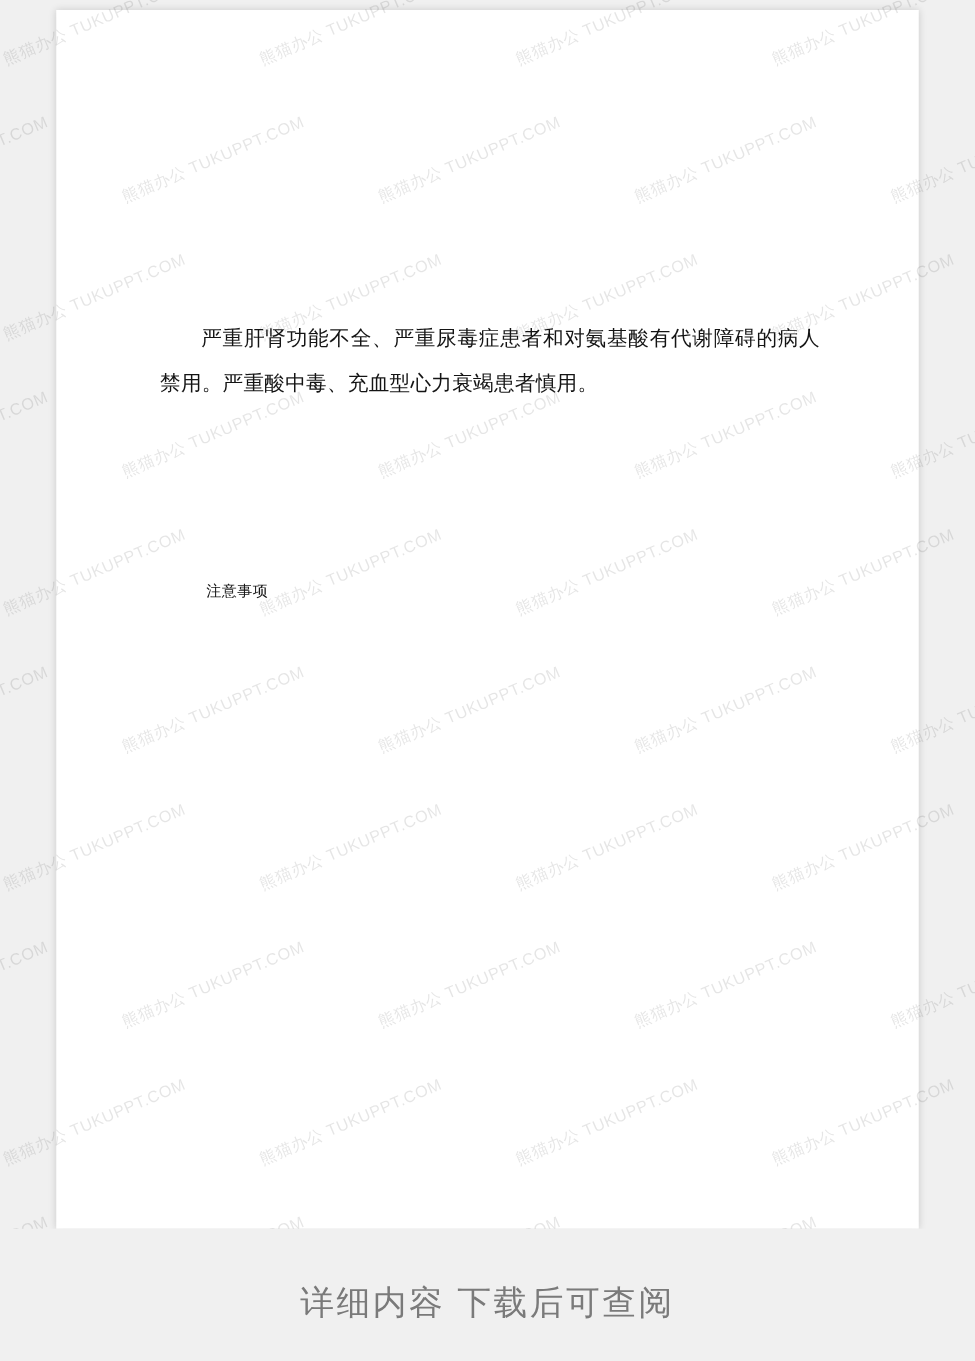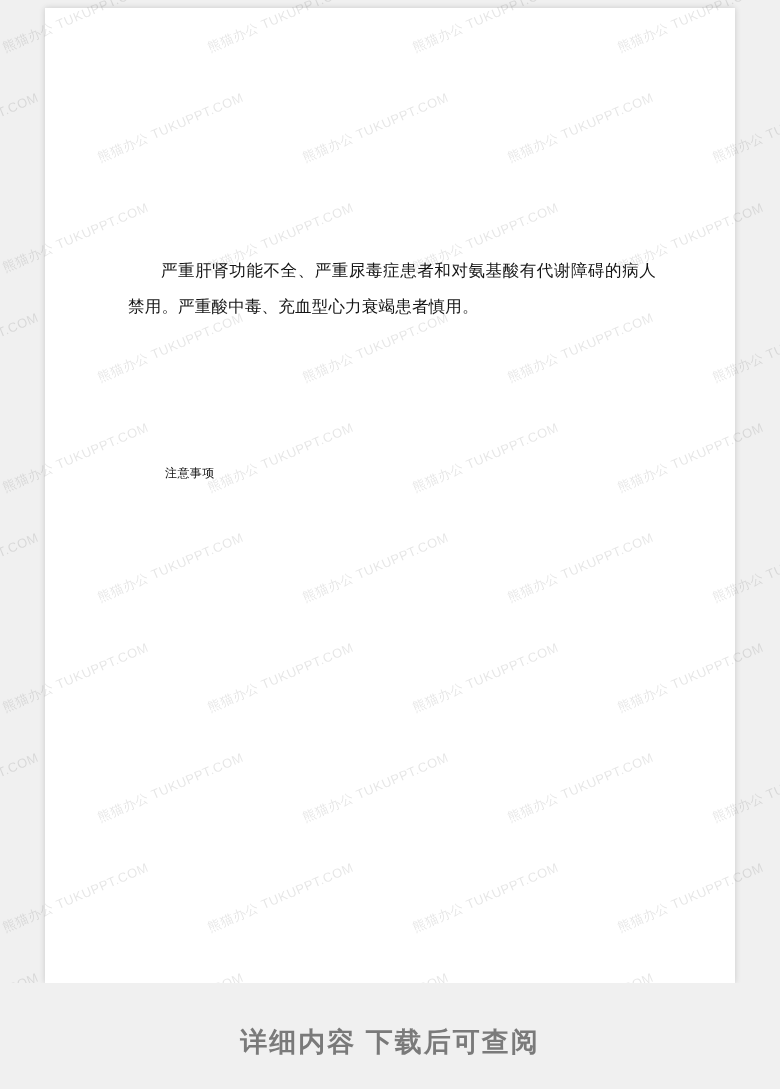--- a/index.html
+++ b/index.html
@@ -103,21 +103,20 @@
   #footer-caption {
     position: absolute;
     left: 0;
     top: 1024px;
     width: 780px;
     text-align: center;
     font-family: "Liberation Sans", sans-serif;
     font-size: 27px;
     color: #7a7a7a;
     letter-spacing: 2px;
-    font-weight: bold;
   }
 </style>
 </head>
 <body>
 
 <div id="page-sheet">
   <div class="doc-body">
 
     <p class="para" id="para-contraindications">严重肝肾功能不全、严重尿毒症患者和对氨基酸有代谢障碍的病人禁用。严重酸中毒、充血型心力衰竭患者慎用。</p>
 

